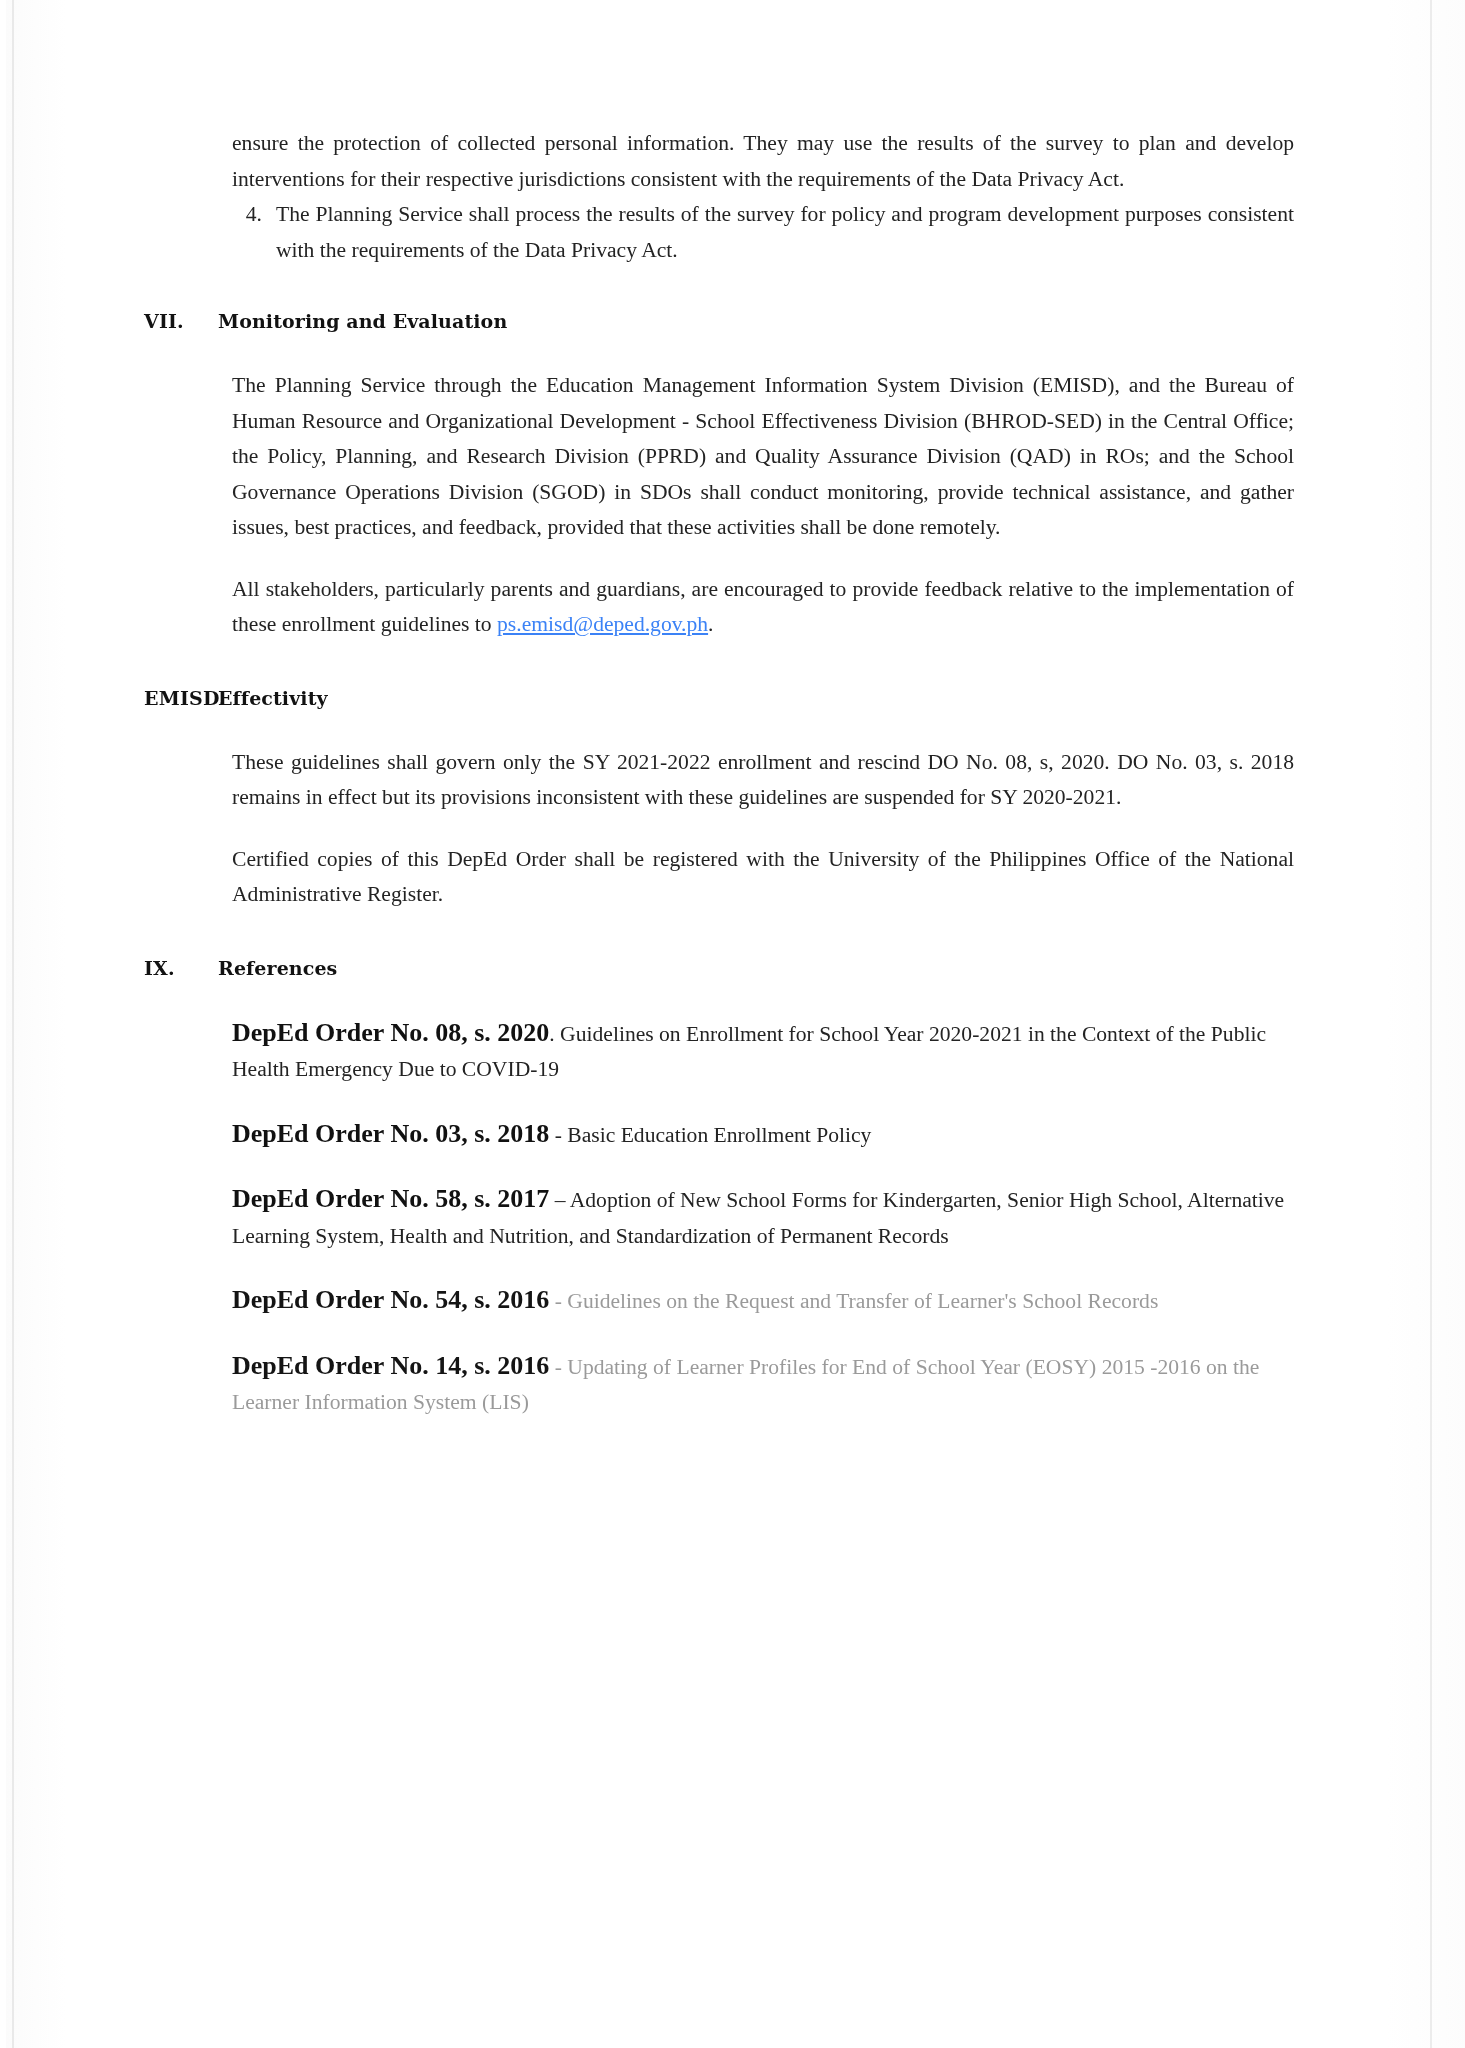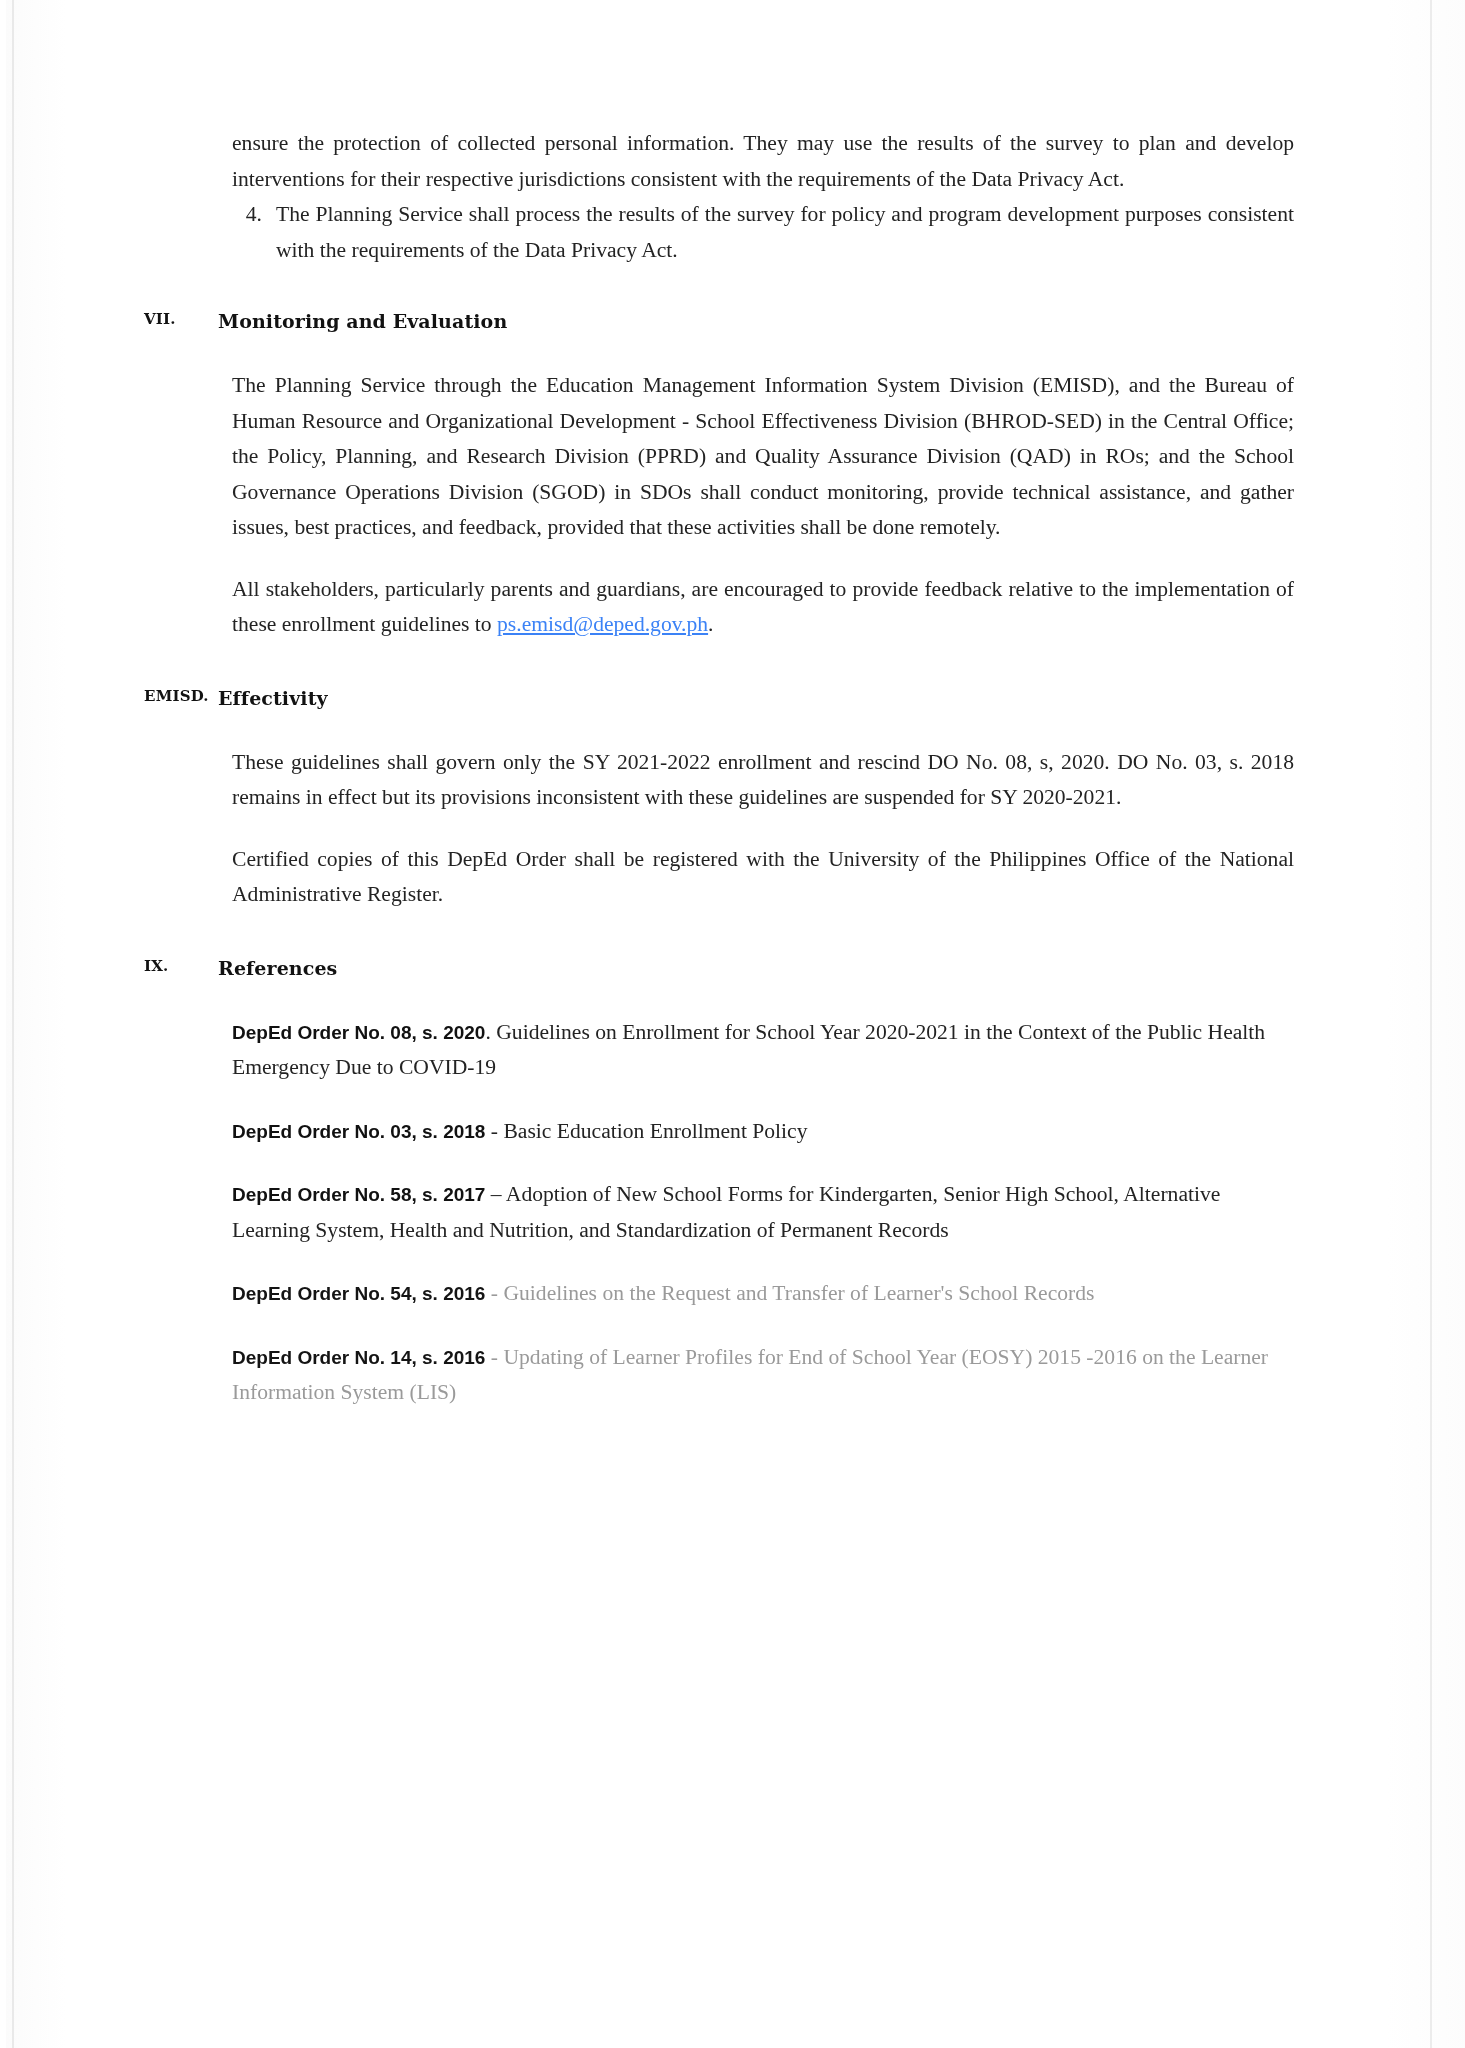--- a/index.html
+++ b/index.html
@@ -55,21 +55,21 @@
   .sec-row {
     display: flex;
     align-items: flex-start;
     margin-top: 34px;
   }
   .sec-num {
     width: 74px;
     flex: 0 0 74px;
     font-family: "DejaVu Serif", "Liberation Serif", serif;
     font-weight: bold;
-    font-size: 15px;
+    font-size: 19px;
     letter-spacing: 0.2px;
     color: #121212;
   }
   .sec-title {
     font-family: "DejaVu Serif", "Liberation Serif", serif;
     font-weight: bold;
     font-size: 19px;
     letter-spacing: 0.1px;
     color: #121212;
   }
@@ -131,24 +131,24 @@
   .ref {
     margin: 0;
     font-size: 21.6px;
     line-height: 35.5px;
     text-align: left;
     color: #232323;
     margin-left: 88px;
   }
   .ref + .ref { margin-top: 28px; }
   .ref .do-title {
-    font-family: Liberation Sans, sans-serif;
+    font-family: Liberation Serif, serif;
     font-weight: bold;
     color: #111111;
-    font-size: 19px;
+    font-size: 26px;
   }
   .ref.faded .ref-body { color: #9a9a9a; }
   .ref.faded .do-title { color: #141414; text-align: center; }
 
   .first-lead { margin-top: 0; }
 </style>
 </head>
 <body>
 
 <div class="page">

